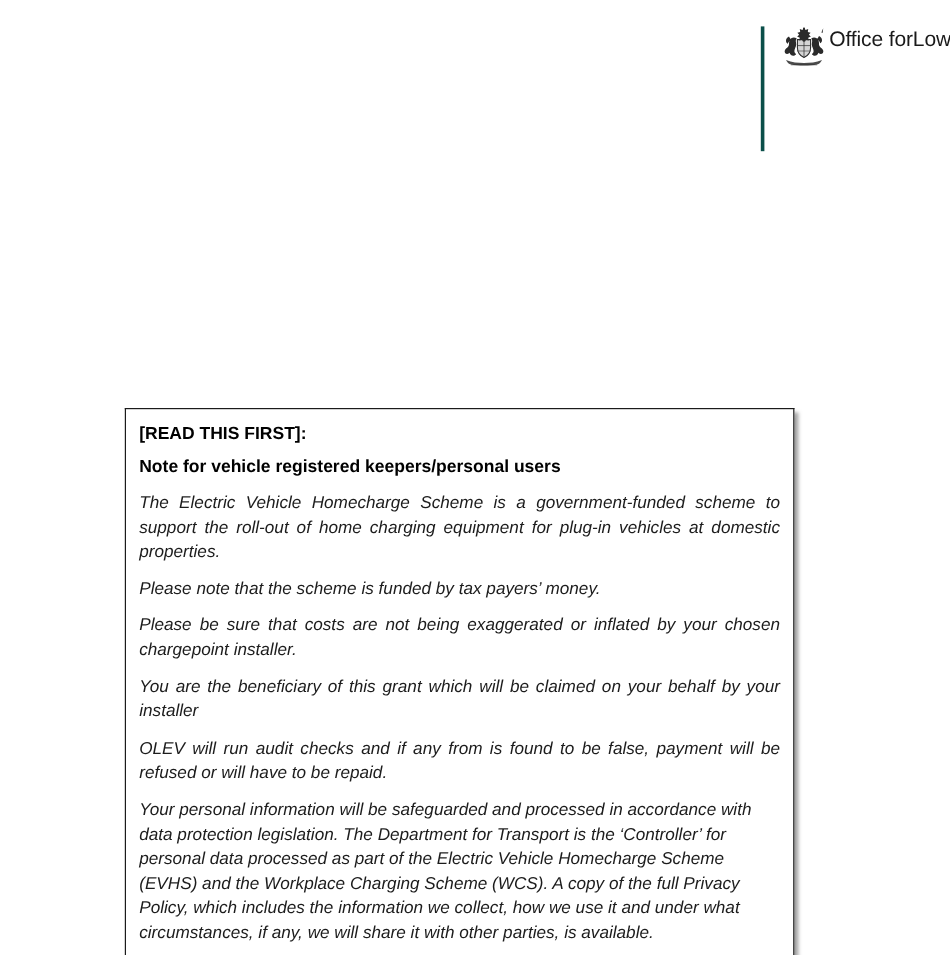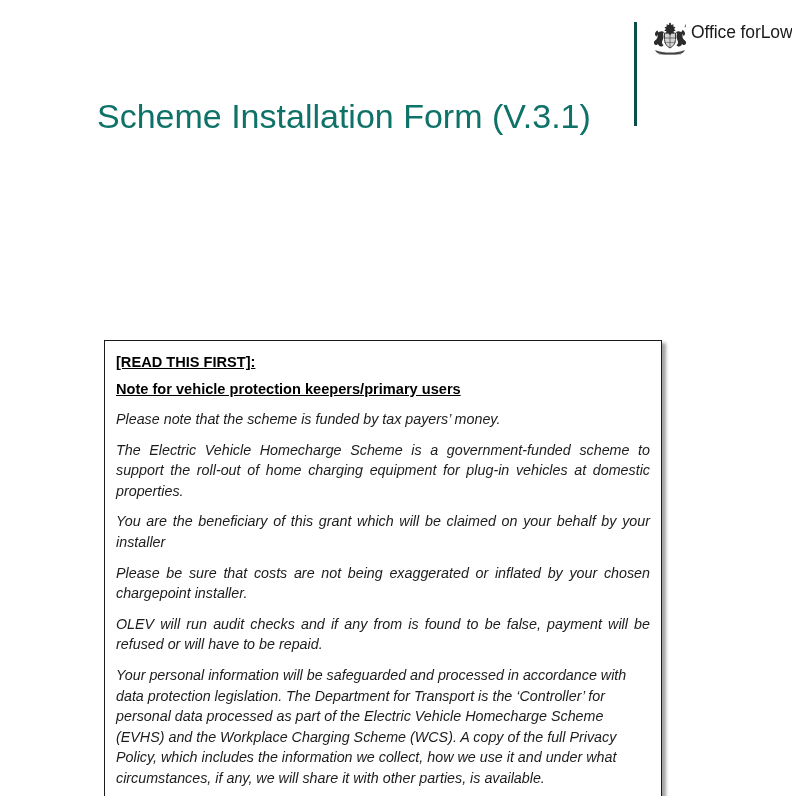--- a/index.html
+++ b/index.html
@@ -90,21 +90,20 @@
     padding: 12px 11px 0 11px;
     overflow: hidden;
   }
   .notice-heading {
     font-family: "Liberation Sans", sans-serif;
     font-size: 14.6px;
     line-height: 19px;
     font-weight: bold;
     color: #000000;
     margin: 0 0 8px 0;
-    text-decoration: underline;
   }
   .notice-heading.second { margin-bottom: 10px; }
 
   .notice-p {
     font-family: "Liberation Sans", sans-serif;
     font-size: 14.3px;
     line-height: 20.6px;
     font-style: italic;
     color: #1c1c1c;
     margin: 0 0 10px 0;
@@ -148,28 +147,27 @@
                  c-8 0 -15 0 -23 -2 c-3 -1 -5 -3 -7 -7z" opacity="0.85"></path>
         <path d="M20 64 h44" stroke="#2b2b2b" stroke-width="1" fill="none"></path>
       </svg>
       <div class="logo-text">Office for</div>
       <div class="logo-text">Low Electric</div>
       <div class="logo-text">Electric</div>
     </div>
   </div>
 
   <h1 class="doc-title">
-    <span class="tline">Scheme Installation Form (V.3.1)</span>
   </h1>
 
   <div class="notice-box">
     <div class="notice-heading">[READ THIS FIRST]:</div>
-    <div class="notice-heading second">Note for vehicle protection keepers/primary users</div>
+    <div class="notice-heading second">Note for vehicle registered keepers/personal users</div>
 
+    <p class="notice-p">The Electric Vehicle Homecharge Scheme is a government-funded scheme to support the roll-out of home charging equipment for plug-in vehicles at domestic properties.</p>
     <p class="notice-p">Please note that the scheme is funded by tax payers’ money.</p>
-    <p class="notice-p">The Electric Vehicle Homecharge Scheme is a government-funded scheme to support the roll-out of home charging equipment for plug-in vehicles at domestic properties.</p>
+    <p class="notice-p">Please be sure that costs are not being exaggerated or inflated by your chosen chargepoint installer.</p>
     <p class="notice-p">You are the beneficiary of this grant which will be claimed on your behalf by your installer</p>
-    <p class="notice-p">Please be sure that costs are not being exaggerated or inflated by your chosen chargepoint installer.</p>
     <p class="notice-p">OLEV will run audit checks and if any from is found to be false, payment will be refused or will have to be repaid.</p>
     <p class="notice-p lastpara">Your personal information will be safeguarded and processed in accordance with data protection legislation. The Department for Transport is the ‘Controller’ for personal data processed as part of the Electric Vehicle Homecharge Scheme (EVHS) and the Workplace Charging Scheme (WCS). A copy of the full Privacy Policy, which includes the information we collect, how we use it and under what circumstances, if any, we will share it with other parties, is available.</p>
   </div>
 
 </div>
 
 </body></html>

